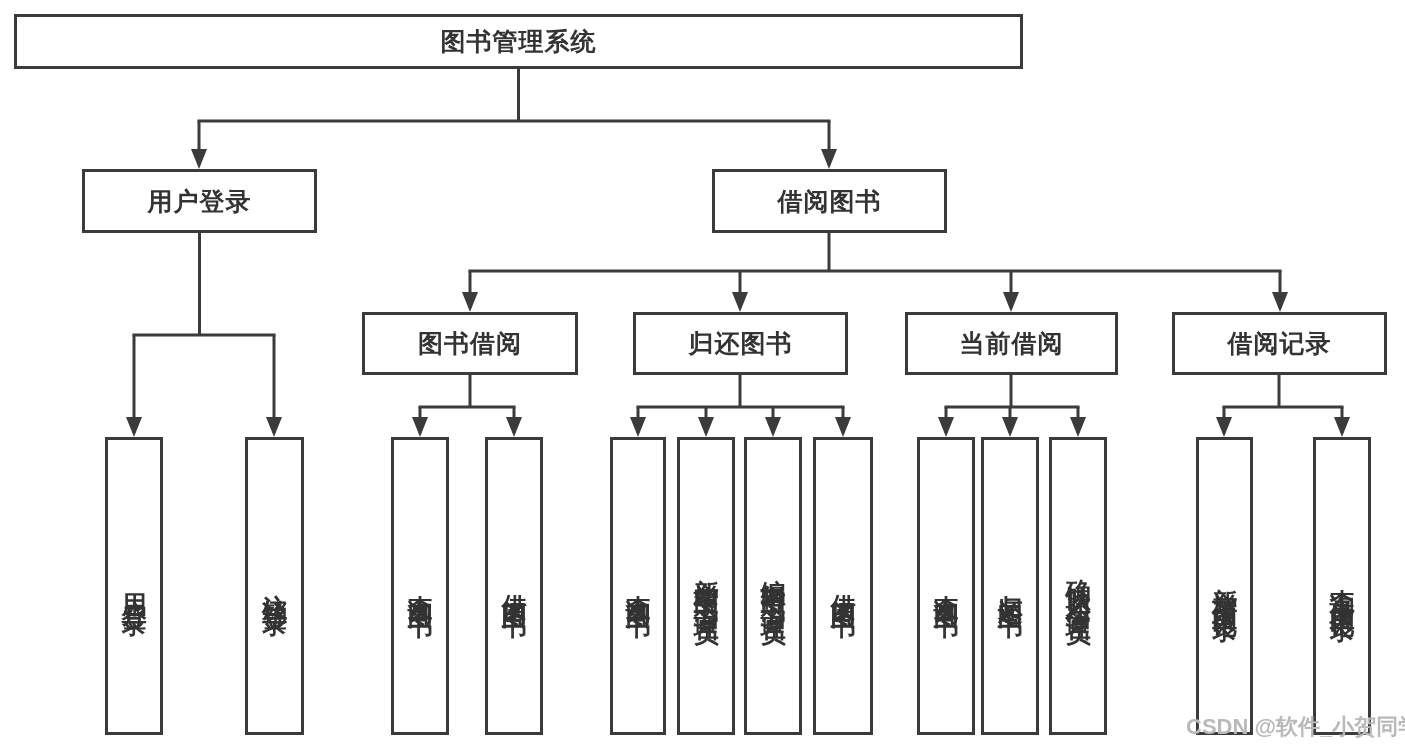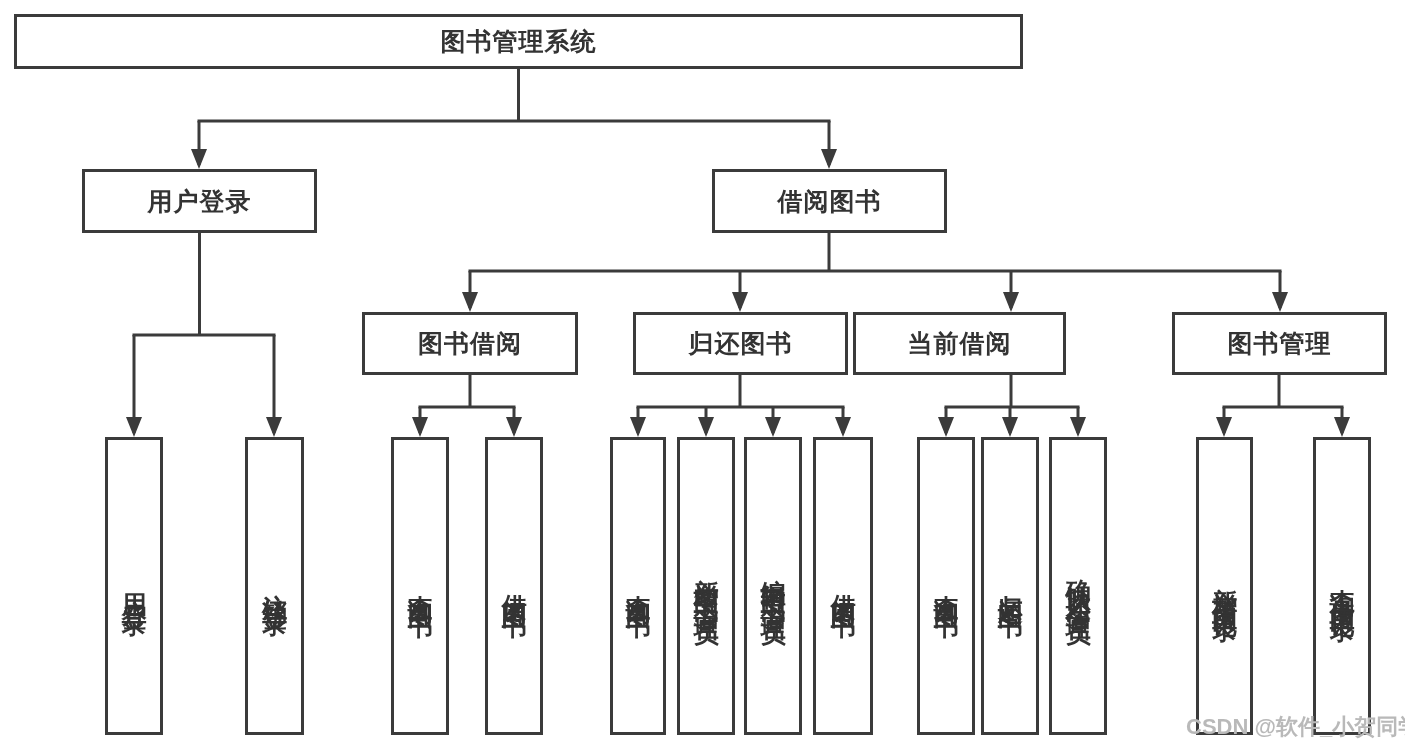--- a/index.html
+++ b/index.html
@@ -127,25 +127,25 @@
   <div class="node hnode" style="left:712px;top:169px;width:235px;height:64px">
     <span>借阅图书</span>
   </div>
 
   <div class="node hnode" style="left:362px;top:312px;width:216px;height:63px">
     <span>图书借阅</span>
   </div>
   <div class="node hnode" style="left:633px;top:312px;width:215px;height:63px">
     <span>归还图书</span>
   </div>
-  <div class="node hnode" style="left:853px;top:312px;width:213px;height:63px">
+  <div class="node hnode" style="left:905px;top:312px;width:213px;height:63px">
     <span>当前借阅</span>
   </div>
   <div class="node hnode" style="left:1172px;top:312px;width:215px;height:63px">
-    <span>图书管理</span>
+    <span>借阅记录</span>
   </div>
 
   <div class="node vnode" style="left:105px;top:437px;width:58px;height:298px">
     <span>用户登录</span>
   </div>
   <div class="node vnode" style="left:245px;top:437px;width:59px;height:298px">
     <span>注销登录</span>
   </div>
 
   <div class="node vnode" style="left:391px;top:437px;width:58px;height:298px">

